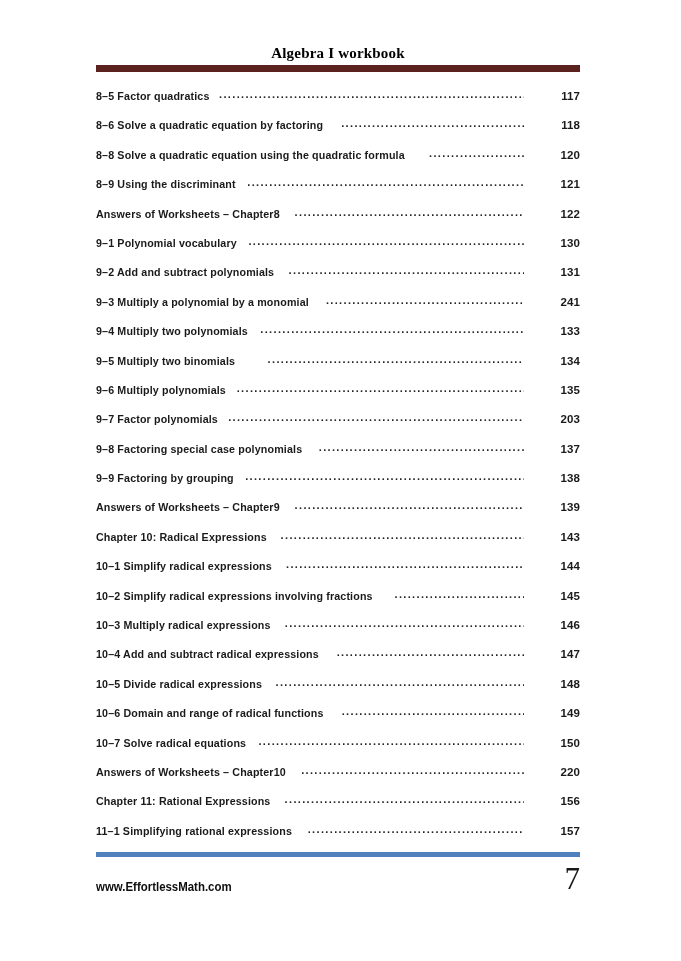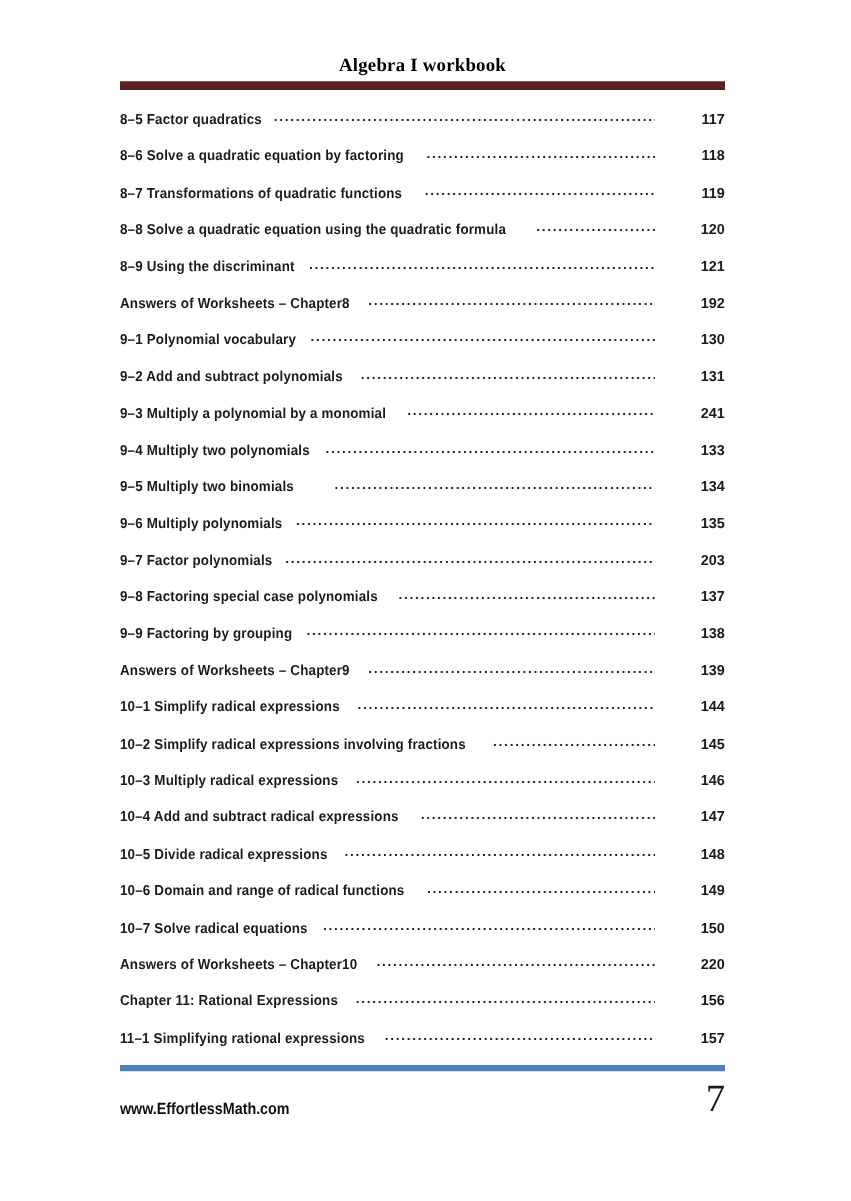--- a/index.html
+++ b/index.html
@@ -149,38 +149,33 @@
         <span class="toc-label">8–5 Factor quadratics</span>
         <span class="toc-leader"></span>
         <span class="toc-page">117</span>
       </div>
       <div class="toc-entry">
         <span class="toc-label">8–6 Solve a quadratic equation by factoring</span>
         <span class="toc-leader"></span>
         <span class="toc-page">118</span>
       </div>
       <div class="toc-entry">
-        <span class="toc-label">8–7 Transformations of quadratic functions</span>
-        <span class="toc-leader"></span>
-        <span class="toc-page">119</span>
-      </div>
-      <div class="toc-entry">
         <span class="toc-label">8–8 Solve a quadratic equation using the quadratic formula</span>
         <span class="toc-leader"></span>
         <span class="toc-page">120</span>
       </div>
       <div class="toc-entry">
         <span class="toc-label">8–9 Using the discriminant</span>
         <span class="toc-leader"></span>
         <span class="toc-page">121</span>
       </div>
       <div class="toc-entry">
         <span class="toc-label">Answers of Worksheets – Chapter8</span>
         <span class="toc-leader"></span>
-        <span class="toc-page">192</span>
+        <span class="toc-page">122</span>
       </div>
       <div class="toc-entry">
         <span class="toc-label">9–1 Polynomial vocabulary</span>
         <span class="toc-leader"></span>
         <span class="toc-page">130</span>
       </div>
       <div class="toc-entry">
         <span class="toc-label">9–2 Add and subtract polynomials</span>
         <span class="toc-leader"></span>
         <span class="toc-page">131</span>
@@ -217,20 +212,25 @@
       </div>
       <div class="toc-entry">
         <span class="toc-label">9–9 Factoring by grouping</span>
         <span class="toc-leader"></span>
         <span class="toc-page">138</span>
       </div>
       <div class="toc-entry">
         <span class="toc-label">Answers of Worksheets – Chapter9</span>
         <span class="toc-leader"></span>
         <span class="toc-page">139</span>
+      </div>
+      <div class="toc-entry">
+        <span class="toc-label">Chapter 10: Radical Expressions</span>
+        <span class="toc-leader"></span>
+        <span class="toc-page">143</span>
       </div>
       <div class="toc-entry">
         <span class="toc-label">10–1 Simplify radical expressions</span>
         <span class="toc-leader"></span>
         <span class="toc-page">144</span>
       </div>
       <div class="toc-entry">
         <span class="toc-label">10–2 Simplify radical expressions involving fractions</span>
         <span class="toc-leader"></span>
         <span class="toc-page">145</span>

